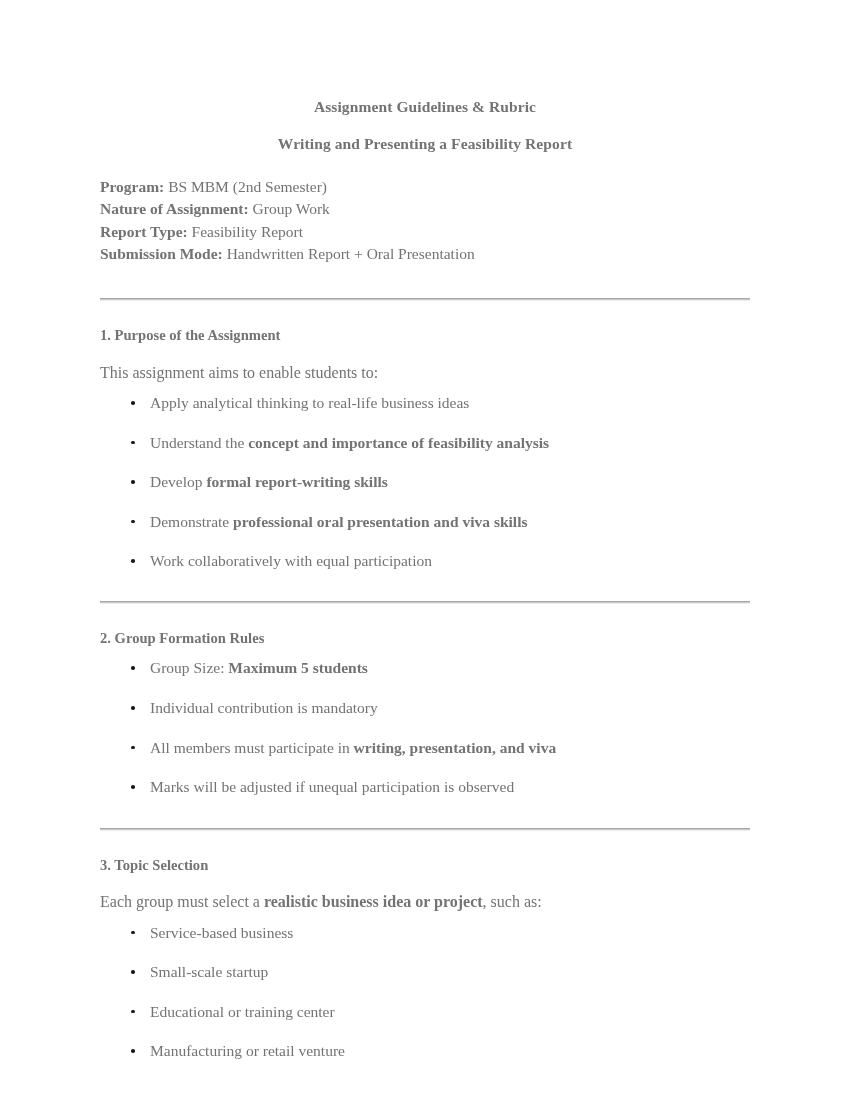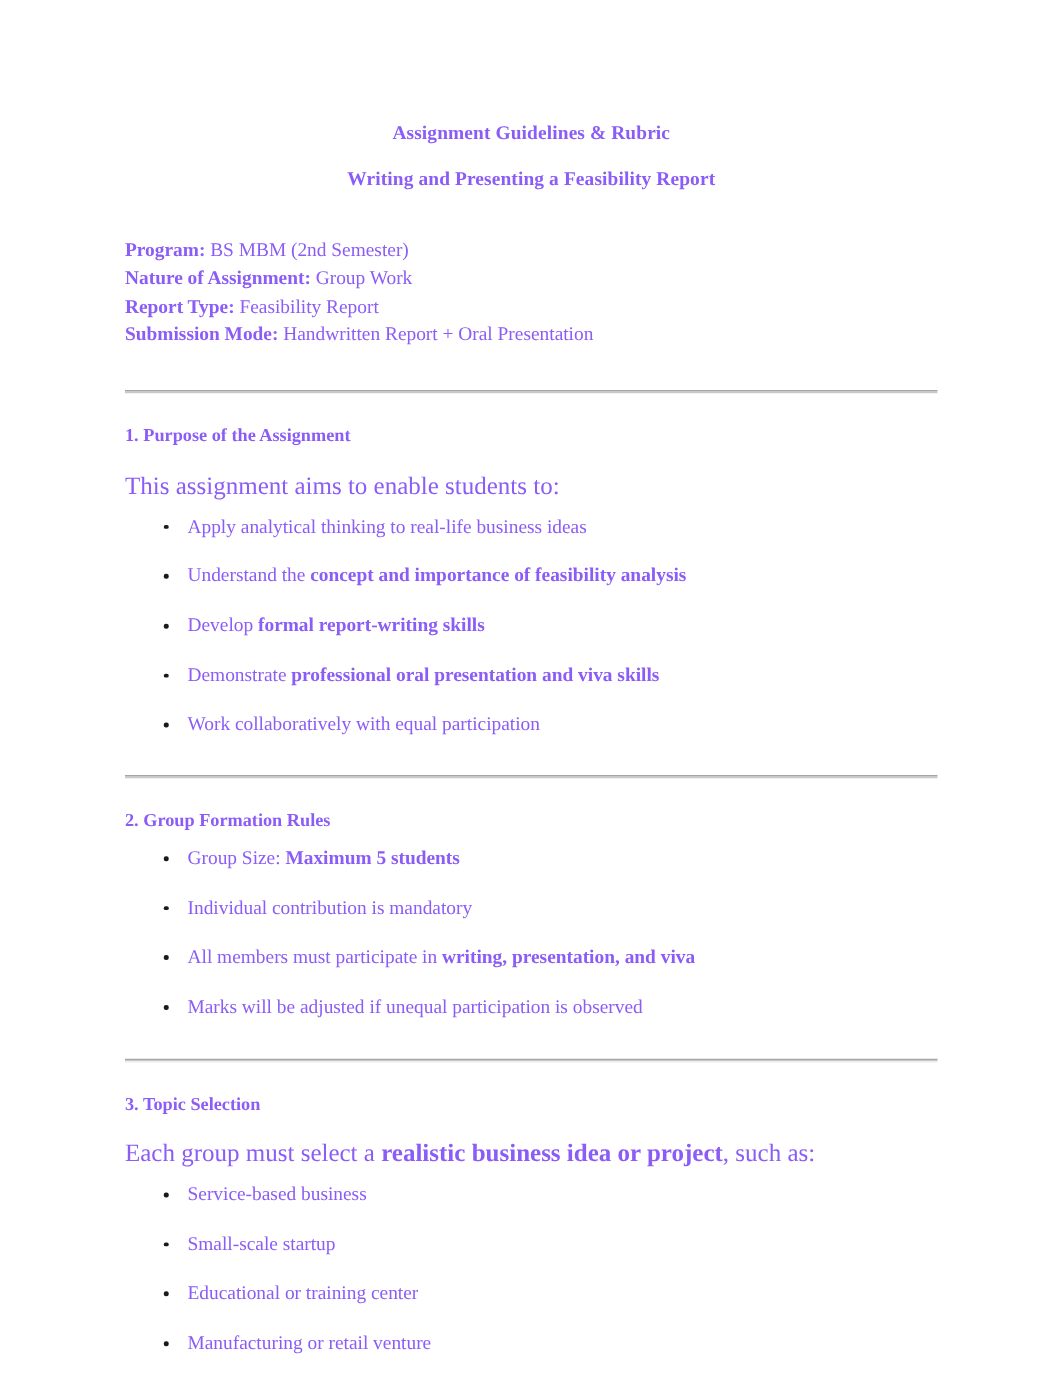--- a/index.html
+++ b/index.html
@@ -6,21 +6,21 @@
     margin: 0;
     padding: 0;
     background: #ffffff;
   }
   .page {
     position: relative;
     width: 850px;
     height: 1100px;
     background: #ffffff;
     font-family: "Liberation Serif", "DejaVu Serif", serif;
-    color: #8b5cf6;
+    color: #737373;
     overflow: hidden;
   }
   .content {
     position: absolute;
     left: 100px;
     top: 0;
     width: 650px;
   }
 
   
@@ -38,21 +38,21 @@
     font-weight: bold;
     font-size: 15.5px;
     letter-spacing: 0.1px;
     margin: 0;
     padding-top: 20px;
     line-height: 1.1;
   }
 
   
   .meta {
-    margin-top: 38px;
+    margin-top: 24px;
     font-size: 15.5px;
     line-height: 22.3px;
   }
   .meta-row {
     white-space: nowrap;
   }
   .meta-label {
     font-weight: bold;
   }
   .meta-value {
@@ -76,21 +76,21 @@
 
   
   .section-heading {
     font-weight: bold;
     font-size: 14.6px;
     margin: 0;
     padding-top: 26px;
     line-height: 1.2;
   }
   .section-intro {
-    font-size: 20px;
+    font-size: 16px;
     margin: 0;
     padding-top: 18px;
     line-height: 1.2;
   }
 
   
   ul.bullets {
     list-style: none;
     margin: 0;
     padding: 0;

